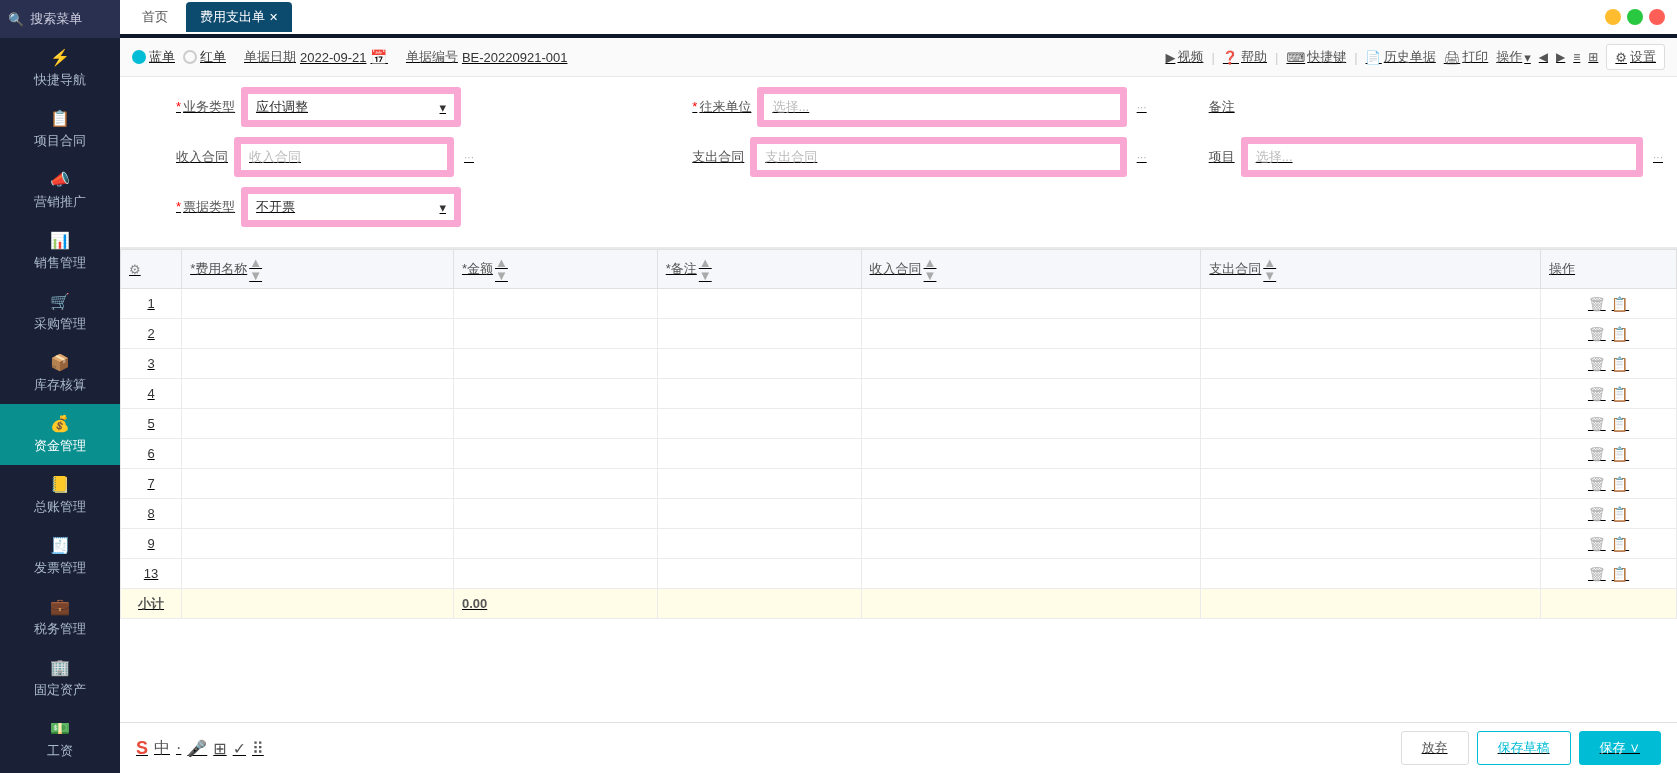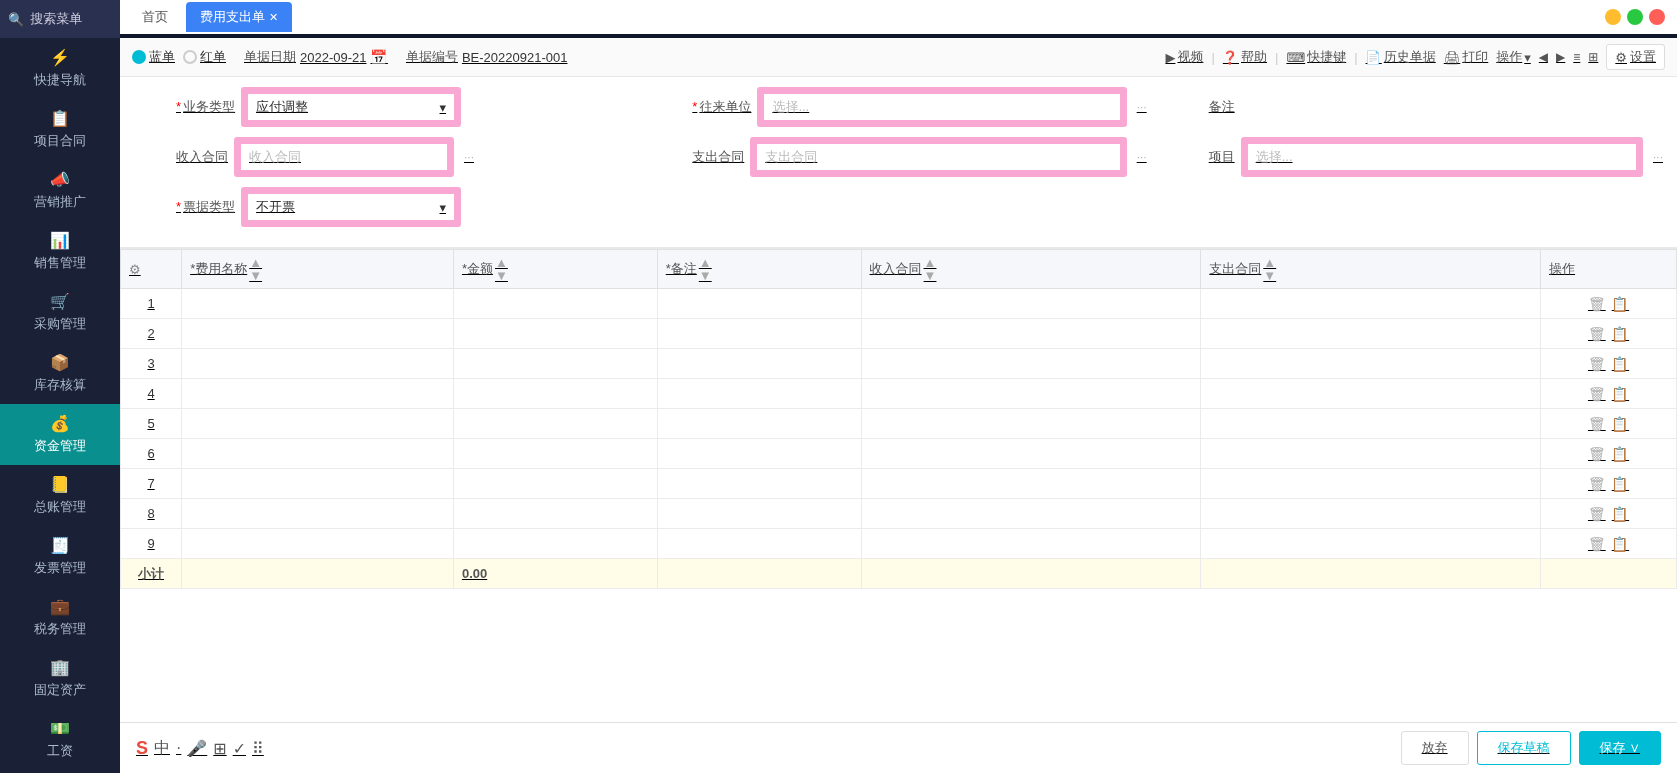--- a/index.html
+++ b/index.html
@@ -60,21 +60,21 @@
       padding: 6px 14px;
       border-radius: 4px 4px 0 0;
       cursor: pointer;
       font-size: 13px;
       color: #555;
       display: flex;
       align-items: center;
       gap: 4px;
     }
     .tab.active {
-      background: #3b82f6;
+      background: #0c4a6e;
       color: #fff;
     }
     .tab .close-btn {
       font-size: 11px;
       color: #fff;
       cursor: pointer;
     }
     .tab-close-icon { font-size: 11px; }
 
     
@@ -618,20 +618,34 @@
     <td></td>
     <td></td>
     <td></td>
     <td class="action-col">
       <div class="action-icons">
         <span class="action-icon">🗑</span>
         <span class="action-icon">📋</span>
       </div>
     </td>
   </tr>
+            <tr>
+    <td class="row-num">13</td>
+    <td></td>
+    <td></td>
+    <td></td>
+    <td></td>
+    <td></td>
+    <td class="action-col">
+      <div class="action-icons">
+        <span class="action-icon">🗑</span>
+        <span class="action-icon">📋</span>
+      </div>
+    </td>
+  </tr>
             <tr class="subtotal-row">
   <td class="row-num">小计</td>
   <td></td>
   <td>0.00</td>
   <td></td>
   <td></td>
   <td></td>
   <td></td>
 </tr>
           </tbody>

